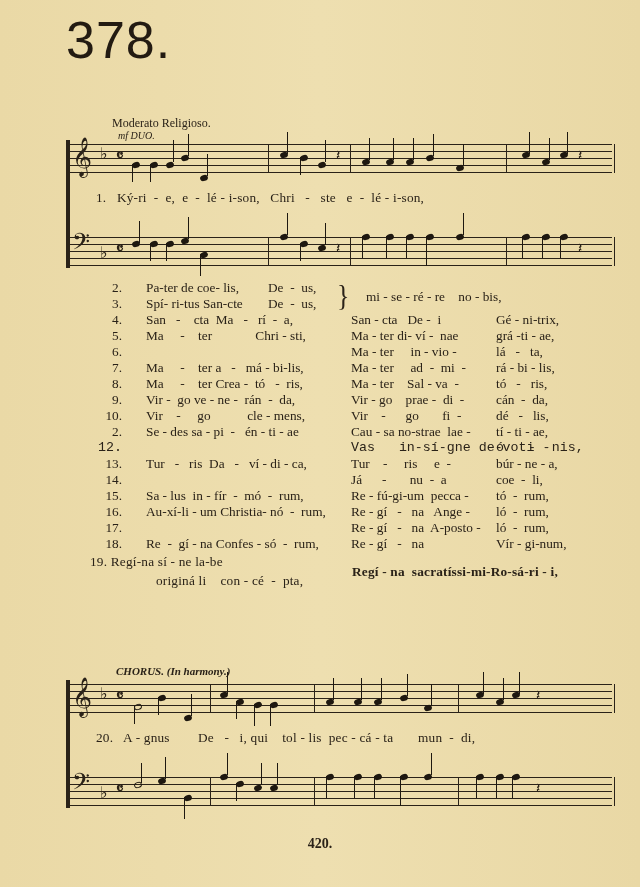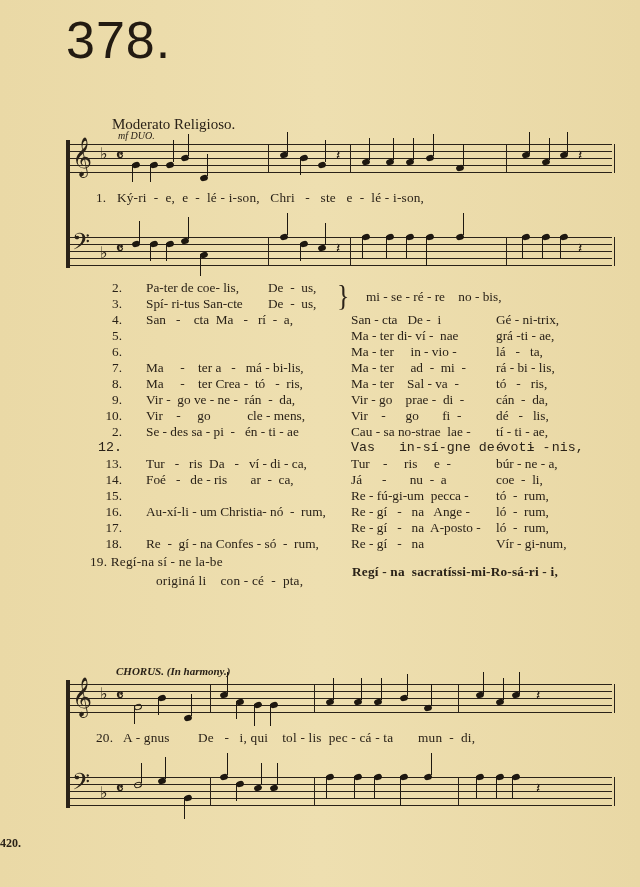--- a/index.html
+++ b/index.html
@@ -6,21 +6,21 @@
   body {
     width: 640px; height: 887px; overflow: hidden;
     background: #ecdcaa;
     font-family: "Liberation Serif", "DejaVu Serif", serif;
     color: #2a2218;
     position: relative;
   }
   .page { position: absolute; inset: 0; background: linear-gradient(90deg, #ead9a6 0%, #eedfb0 50%, #e9d8a5 100%); }
   .hymn-number { position: absolute; left: 66px; top: 14px; font-family: "Liberation Sans", "DejaVu Sans", sans-serif; font-size: 52px; font-weight: 400; letter-spacing: 1px; line-height: 1; color: #231b12; }
   .hymn-title { position: absolute; right: 22px; top: 48px; font-size: 20px; color: #231b12; }
-  .tempo { position: absolute; left: 112px; top: 116px; font-size: 15px; }
+  .tempo { position: absolute; left: 112px; top: 116px; font-size: 12px; }
   .dyn { position: absolute; left: 118px; top: 130px; font-size: 10px; font-style: italic; }
   .chorus-label { position: absolute; left: 116px; top: 665px; font-size: 11px; font-style: italic; font-weight: bold; }
 
   .system { position: absolute; left: 66px; width: 546px; }
   .system-brace { position: absolute; left: 0; width: 4px; background: #2a2218; }
   .staff { position: absolute; left: 4px; right: 0; height: 28px; }
   .staff .line { position: absolute; left: 0; right: 0; height: 1px; background: #2a2218; }
   .staff .bar { position: absolute; top: 0; width: 1px; height: 29px; background: #2a2218; }
   .clef { position: absolute; font-size: 34px; line-height: 1; }
   .keysig { position: absolute; font-size: 16px; }
@@ -32,21 +32,21 @@
 
   .lyric-line { position: absolute; font-size: 13.3px; white-space: pre; letter-spacing: 0.2px; }
   .verse-row { position: absolute; left: 96px; width: 520px; height: 16px; font-size: 13.3px; }
   .verse-row span { position: absolute; white-space: pre; }
   .verse-num { left: 0; width: 26px; text-align: right; }
   .col-a { left: 50px; }
   .col-b { left: 255px; }
   .col-c { left: 400px; }
   .brace-txt { position: absolute; left: 337px; top: 283px; font-size: 26px; line-height: 1; transform: scaleY(1.1); }
   .miserere { position: absolute; left: 366px; top: 289px; font-size: 13.3px; white-space: pre; }
-  .page-number { position: absolute; left: 0; right: 0; top: 836px; font-size: 12px; font-weight: bold; }
+  .page-number { position: absolute; left: 0; right: 0; top: 836px; text-align: center; font-size: 14px; font-weight: bold; }
 </style>
 </head>
 <body>
 
 <div class="page">
 
   <div class="hymn-number">378.</div>
 
   <div class="tempo">Moderato Religioso.</div>
   <div class="dyn">mf DUO.</div>
@@ -167,20 +167,21 @@
     <div class="miserere">mi - se - ré - re    no - bis,</div>
 
     <div class="verse-row" style="top:312px;">
       <span class="verse-num">4.</span>
       <span class="col-a">San   -    cta  Ma   -   rí  -  a,</span>
       <span class="col-b">San - cta   De -  i</span>
       <span class="col-c">Gé - ni-trix,</span>
     </div>
     <div class="verse-row" style="top:328px;">
       <span class="verse-num">5.</span>
+      <span class="col-a">Ma     -    ter             Chri - sti,</span>
       <span class="col-b">Ma - ter di- ví -  nae</span>
       <span class="col-c">grá -ti - ae,</span>
     </div>
     <div class="verse-row" style="top:344px;">
       <span class="verse-num">6.</span>
       <span class="col-b">Ma - ter     in - vio -</span>
       <span class="col-c">lá   -   ta,</span>
     </div>
     <div class="verse-row" style="top:360px;">
       <span class="verse-num">7.</span>
@@ -218,26 +219,26 @@
       <span class="col-c">ó   -  nis,</span>
     </div>
     <div class="verse-row" style="top:456px;">
       <span class="verse-num">13.</span>
       <span class="col-a">Tur   -   ris  Da   -   ví - di - ca,</span>
       <span class="col-b">Tur    -     ris     e  -</span>
       <span class="col-c">búr - ne - a,</span>
     </div>
     <div class="verse-row" style="top:472px;">
       <span class="verse-num">14.</span>
-      <span class="col-a">Foé   -   de - ris       ar  -  ca,</span>
       <span class="col-b">Já      -       nu  -  a</span>
       <span class="col-c">coe  -  li,</span>
     </div>
     <div class="verse-row" style="top:488px;">
       <span class="verse-num">15.</span>
+      <span class="col-a">Sa - lus  in - fír  -  mó  -  rum,</span>
       <span class="col-b">Re - fú-gi-um  pecca -</span>
       <span class="col-c">tó  -  rum,</span>
     </div>
     <div class="verse-row" style="top:504px;">
       <span class="verse-num">16.</span>
       <span class="col-a">Au-xí-li - um Christia- nó  -  rum,</span>
       <span class="col-b">Re - gí   -   na   Ange -</span>
       <span class="col-c">ló  -  rum,</span>
     </div>
     <div class="verse-row" style="top:520px;">

